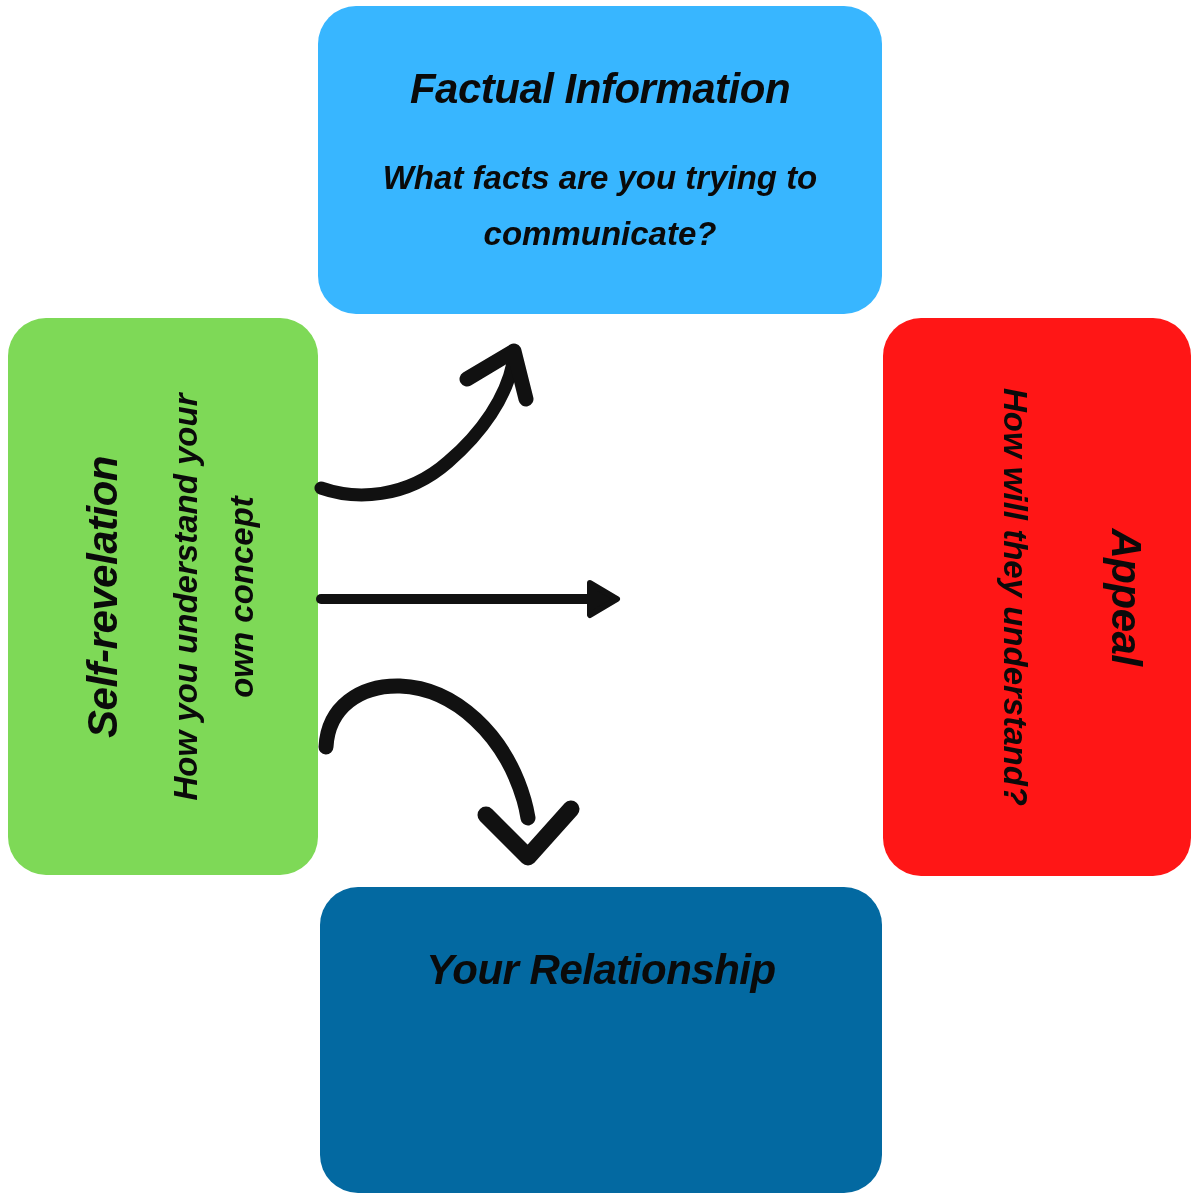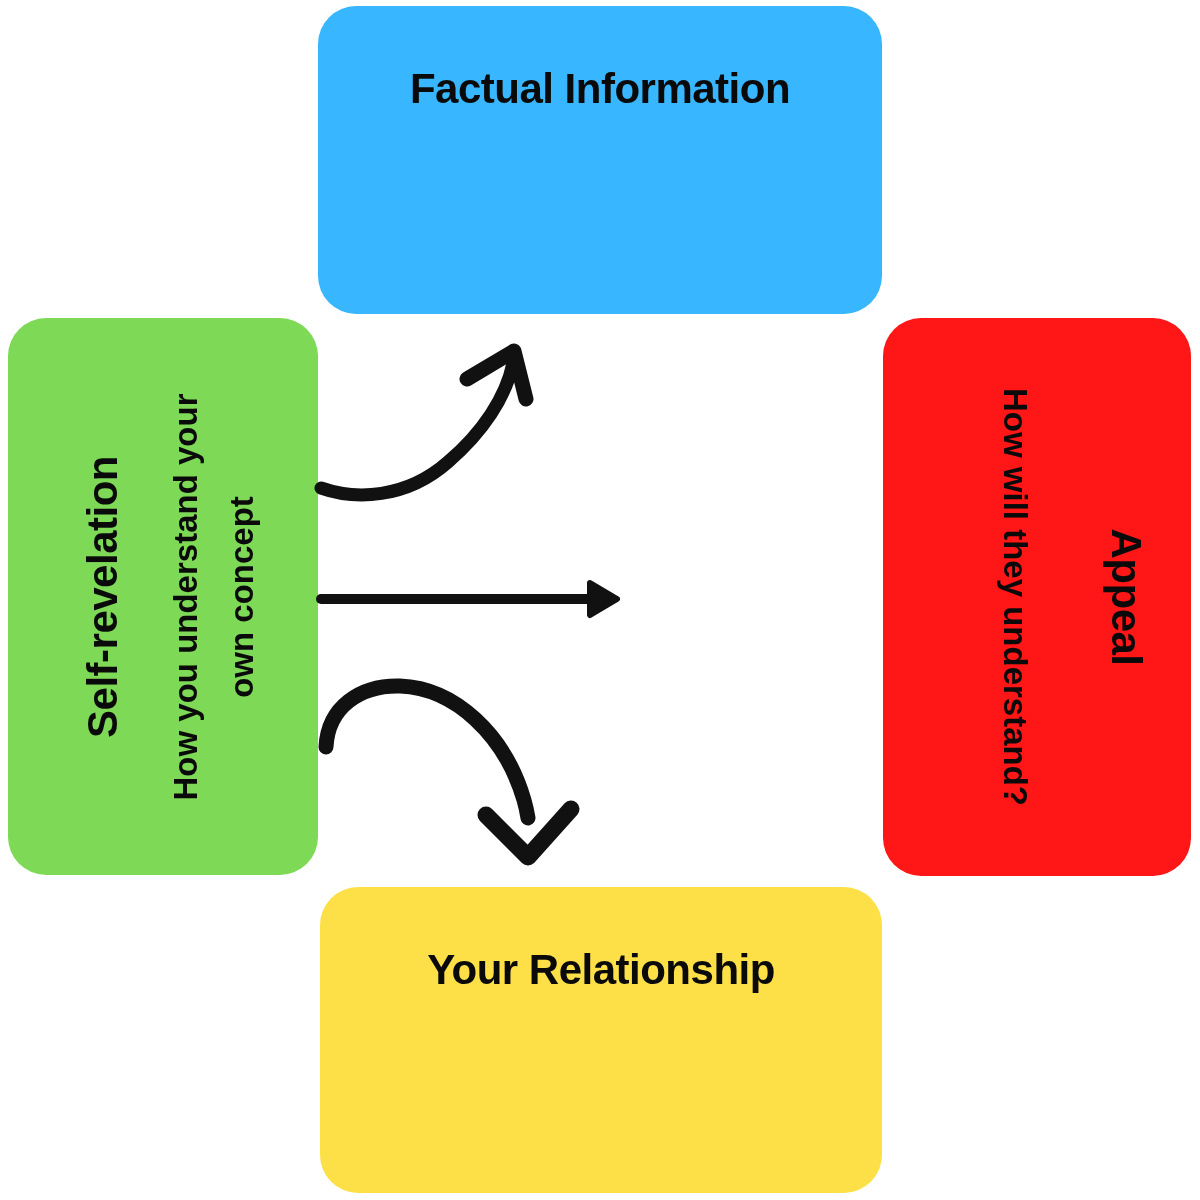--- a/index.html
+++ b/index.html
@@ -3,21 +3,21 @@
 <meta charset="utf-8">
 <style>
   html,body{margin:0;padding:0;}
   body{
     width:1200px;height:1200px;
     background:#ffffff;
     font-family:"Liberation Sans", sans-serif;
     position:relative;
     overflow:hidden;
   }
-  .canvas{position:absolute;inset:0;width:963px;height:1200px;}
+  .canvas{position:absolute;inset:0;width:963px;height:1200px;font-style:italic;}
   .box{
     position:absolute;
     border-radius:38px;
   }
   .box-top   {left:318px; top:6px;   width:564px; height:308px;}
   .box-left  {left:8px;   top:318px; width:310px; height:557px;}
   .box-right {left:883px; top:318px; width:308px; height:558px;}
   .box-bottom{left:320px; top:887px; width:562px; height:306px;}
 
   .inner{
@@ -60,39 +60,41 @@
   svg.arrows{position:absolute;left:0;top:0;}
 </style>
 </head>
 <body>
 
 <div class="canvas">
 
   <div class="box box-top" style="background-color: rgb(56, 182, 255);">
     <div class="inner inner-h">
       <div class="box-title">Factual Information</div>
+      <div class="box-subtitle">What facts are you trying to
+communicate?</div>
     </div>
   </div>
 
   <div class="box box-left" style="background-color: rgb(126, 217, 87);">
     <div class="inner inner-left">
       <div class="box-title">Self-revelation</div>
       <div class="box-subtitle">How you understand your
 own concept</div>
     </div>
   </div>
 
   <div class="box box-right" style="background-color: rgb(255, 22, 22);">
     <div class="inner inner-right">
       <div class="box-title">Appeal</div>
       <div class="box-subtitle">How will they understand?</div>
     </div>
   </div>
 
-  <div class="box box-bottom" style="background-color: #fde047;">
+  <div class="box box-bottom" style="background-color: #0369a1;">
     <div class="inner inner-h">
       <div class="box-title">Your Relationship</div>
     </div>
   </div>
 
   <svg class="arrows" width="1200" height="1200" viewBox="0 0 1200 1200">
 
     <g fill="none" stroke="#111111" stroke-linecap="round" stroke-linejoin="round">
       <path d="M 321 488 C 355 500 406 499 448 462 C 483 432 506 397 513 363" stroke-width="13"></path>
       <path d="M 467 379 L 514 351 L 526 399" stroke-width="15"></path>

